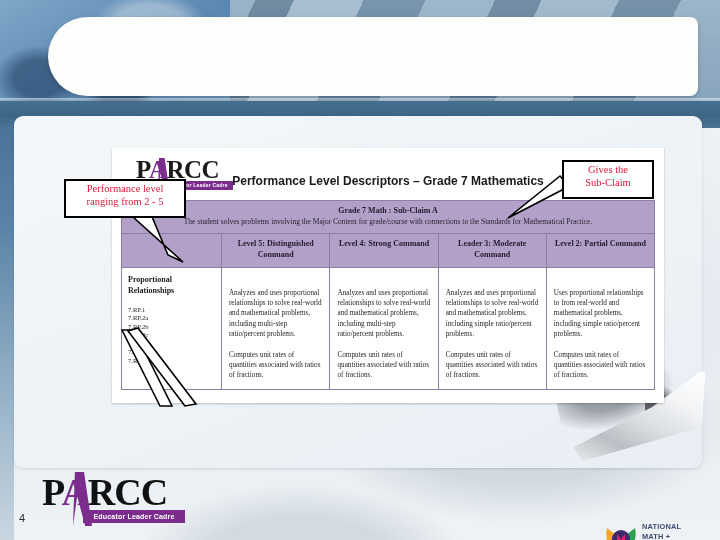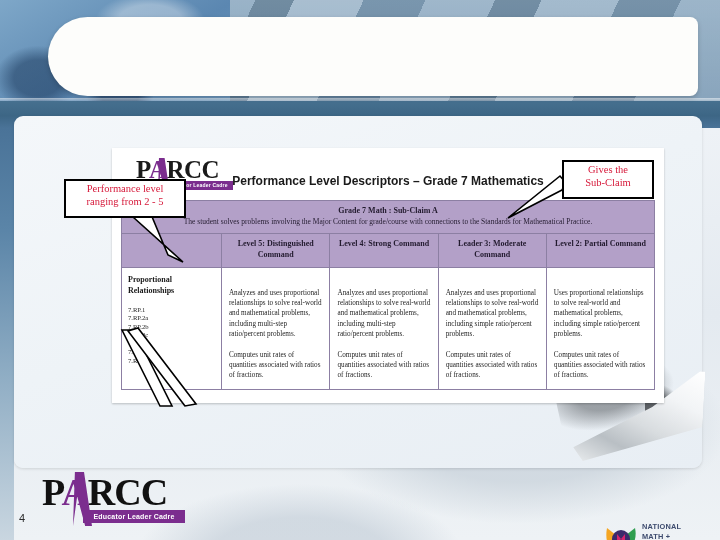--- a/index.html
+++ b/index.html
@@ -270,21 +270,21 @@
         </td>
         <td class="desc-cell">
           <p>Analyzes and uses proportional relationships to solve real-world and mathematical problems, including multi-step ratio/percent problems.</p>
           <p class="second">Computes unit rates of quantities associated with ratios of fractions.</p>
         </td>
         <td class="desc-cell">
           <p>Analyzes and uses proportional relationships to solve real-world and mathematical problems, including simple ratio/percent problems.</p>
           <p class="second">Computes unit rates of quantities associated with ratios of fractions.</p>
         </td>
         <td class="desc-cell">
-          <p>Uses proportional relationships to solve real-world and mathematical problems, including simple ratio/percent problems.</p>
+          <p>Uses proportional relationships to from real-world and mathematical problems, including simple ratio/percent problems.</p>
           <p class="second">Computes unit rates of quantities associated with ratios of fractions.</p>
         </td>
       </tr>
     </tbody>
       </table>
   </div>
 
   <svg class="leader" width="720" height="540" style="left:0;top:0">
     <polygon points="123,208 183,262 168,255 150,212" fill="#ffffff" stroke="#000" stroke-width="1.6"></polygon>
     <polygon points="562,190 508,218 560,176 566,183" fill="#ffffff" stroke="#000" stroke-width="1.6"></polygon>

